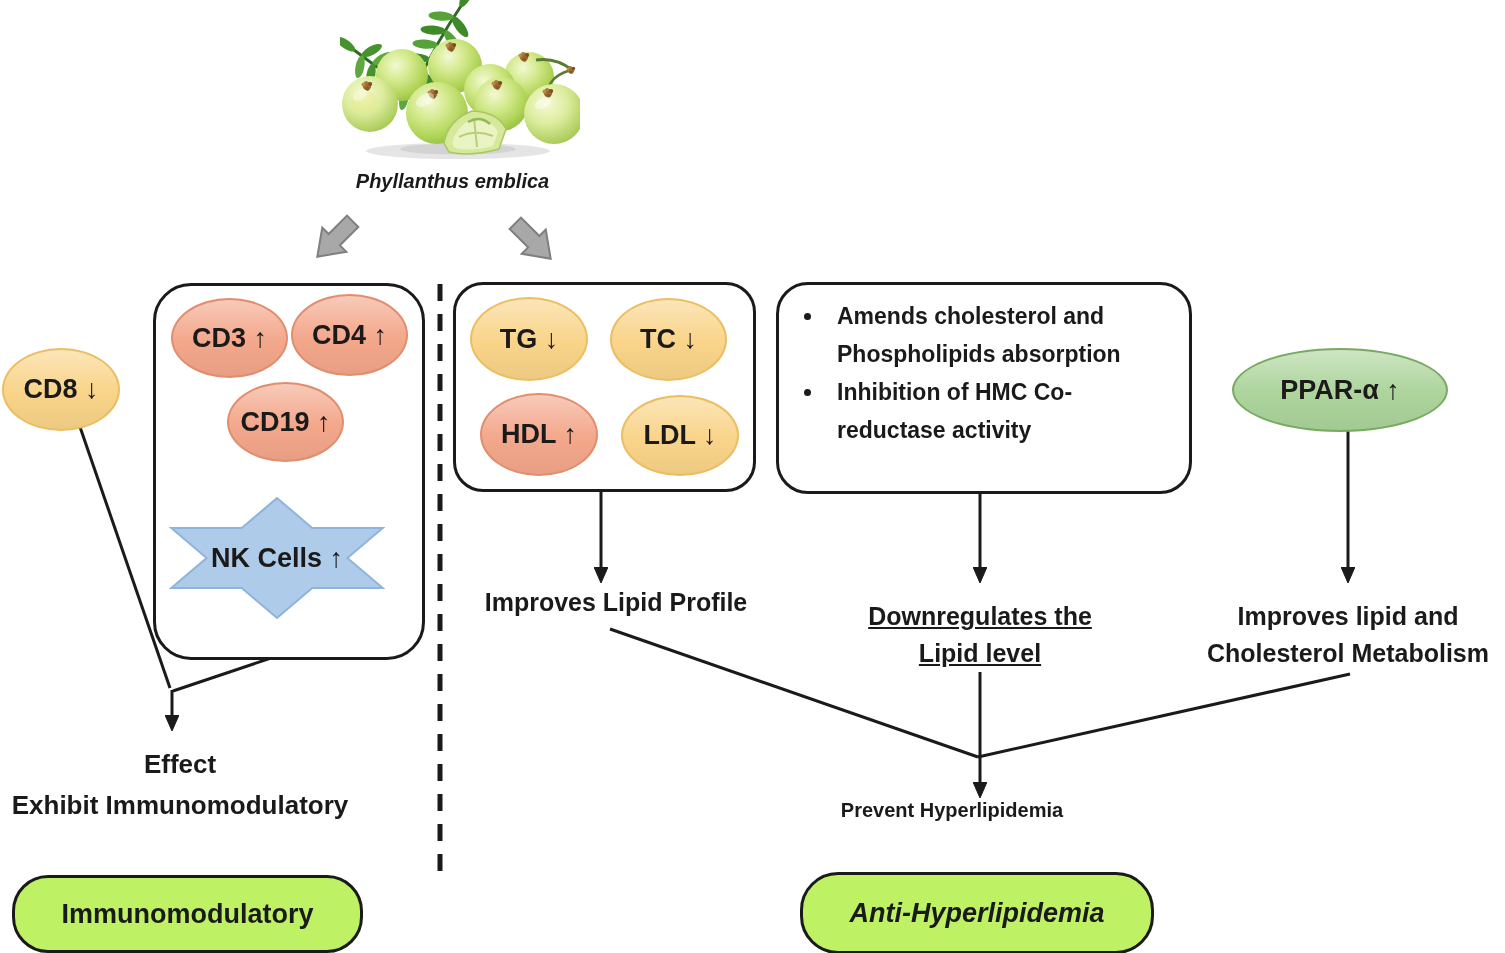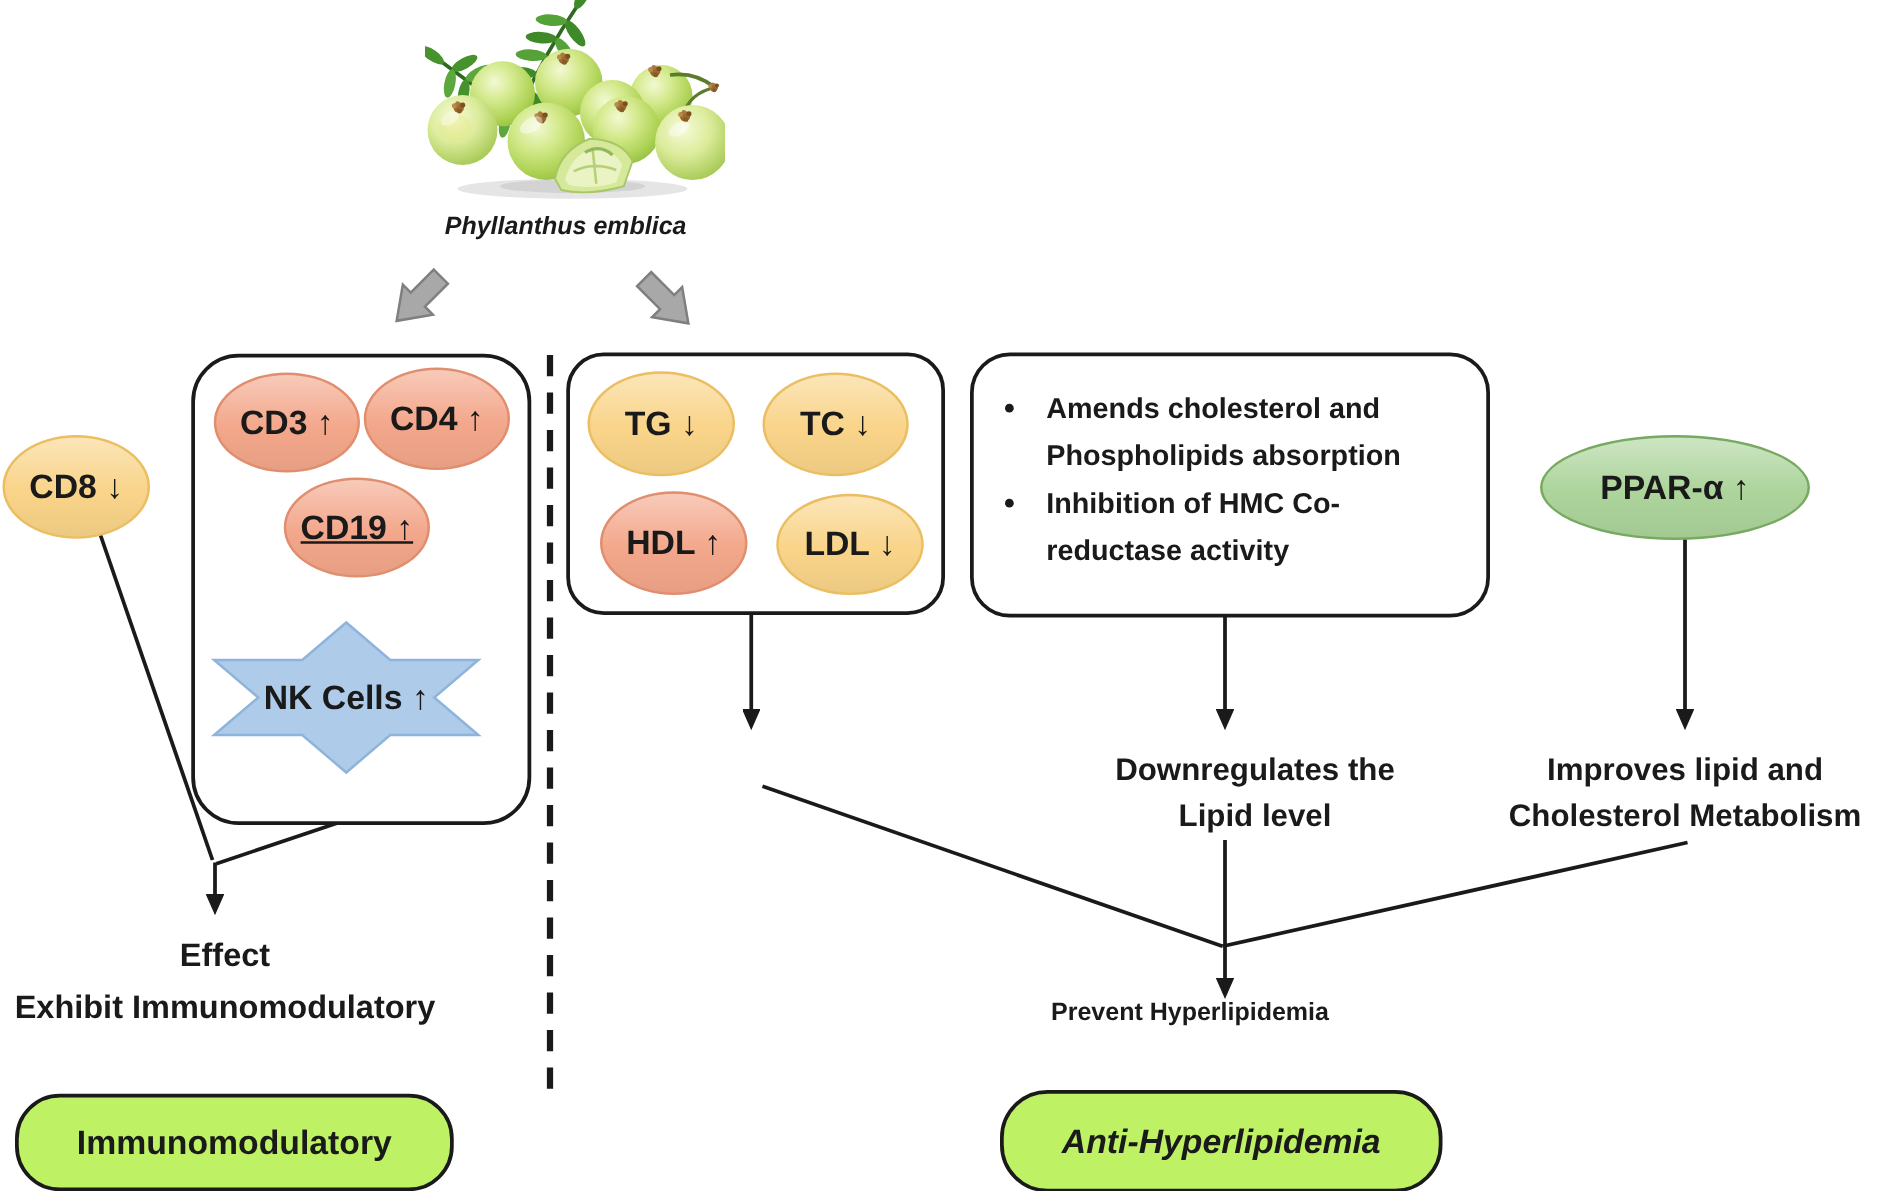--- a/index.html
+++ b/index.html
@@ -43,21 +43,21 @@
     position:absolute; text-align:center; font-size:20px; font-weight:bold;
     font-style:italic; z-index:2;
   }
   .star-wrap { position:absolute; z-index:2; }
   .star-wrap .star-label {
     position:absolute; left:0; top:0; width:100%; height:100%;
     display:flex; align-items:center; justify-content:center;
     font-size:27px; font-weight:bold; white-space:nowrap;text-align:center;
   }
   .mech-list {
-    margin:0; padding:22px 18px 0 46px; list-style:disc;
+    margin:0; padding:12px 18px 0 46px; list-style:disc;
   }
   .mech-list li {
     padding-left:12px; font-size:23px; line-height:38px; font-weight:bold;
   }
 </style>
 </head>
 <body>
 
 <div class="canvas">
 
@@ -182,21 +182,21 @@
       <polygon points="-8,-25 8,-25 8,1 17,1 0,25 -17,1 -8,1" style="fill:var(--gray-arrow-fill); stroke:var(--gray-arrow-border); stroke-width:2"></polygon>
     </g>
   </svg>
 
   <div class="ellipse yellow" style="left:2px; top:348px; width:114px; height:79px;">CD8 ↓</div>
 
   <div class="round-box" style="left:153px; top:283px; width:266px; height:371px; border-radius:38px;"></div>
 
   <div class="ellipse salmon" style="left:171px; top:298px; width:113px; height:76px;">CD3 ↑</div>
   <div class="ellipse salmon" style="left:291px; top:294px; width:113px; height:78px;">CD4 ↑</div>
-  <div class="ellipse salmon" style="left:227px; top:382px; width:113px; height:76px;text-decoration:underline;">CD19 ↑</div>
+  <div class="ellipse salmon" style="left:227px; top:382px; width:113px; height:76px;">CD19 ↑</div>
 
   <div class="star-wrap" style="left:167px; top:494px; width:220px; height:128px;">
     <svg width="220" height="128" viewBox="0 0 220 128">
       <polygon points="110,4 74.8,34 4.3,34 39.6,64 4.3,94 74.8,94 110,124 145.2,94 215.7,94 180.4,64 215.7,34 145.2,34" style="fill:var(--blue-fill); stroke:var(--blue-border); stroke-width:2"></polygon>
     </svg>
     <span class="star-label">NK Cells ↑</span>
   </div>
 
   <div class="flow-label" style="left:0; top:744px; width:360px; font-size:26px; line-height:41px;">
     <div>Effect</div>
@@ -214,22 +214,23 @@
 
   <div class="round-box" style="left:776px; top:282px; width:410px; height:206px; border-radius:32px;">
     <ul class="mech-list">
       <li>Amends cholesterol and Phospholipids absorption</li>
       <li>Inhibition of HMC Co-reductase activity</li>
     </ul>
   </div>
 
   <div class="ellipse green" style="left:1232px; top:348px; width:212px; height:80px;">PPAR-α ↑</div>
 
-
-  <div class="flow-label" style="left:834px; top:598px; width:340px; font-size:25px; line-height:37px;">
+  <div class="flow-label" style="left:446px; top:588px; width:340px; font-size:25px;">Improves Lipid Profile</div>
+
+  <div class="flow-label" style="left:810px; top:598px; width:340px; font-size:25px; line-height:37px;text-decoration:underline;">
     <div>Downregulates the</div>
     <div>Lipid level</div>
   </div>
 
   <div class="flow-label" style="left:1178px; top:598px; width:340px; font-size:25px; line-height:37px;">
     <div>Improves lipid and</div>
     <div>Cholesterol Metabolism</div>
   </div>
 
   <div class="flow-label" style="left:782px; top:799px; width:340px; font-size:20px;">Prevent Hyperlipidemia</div>

